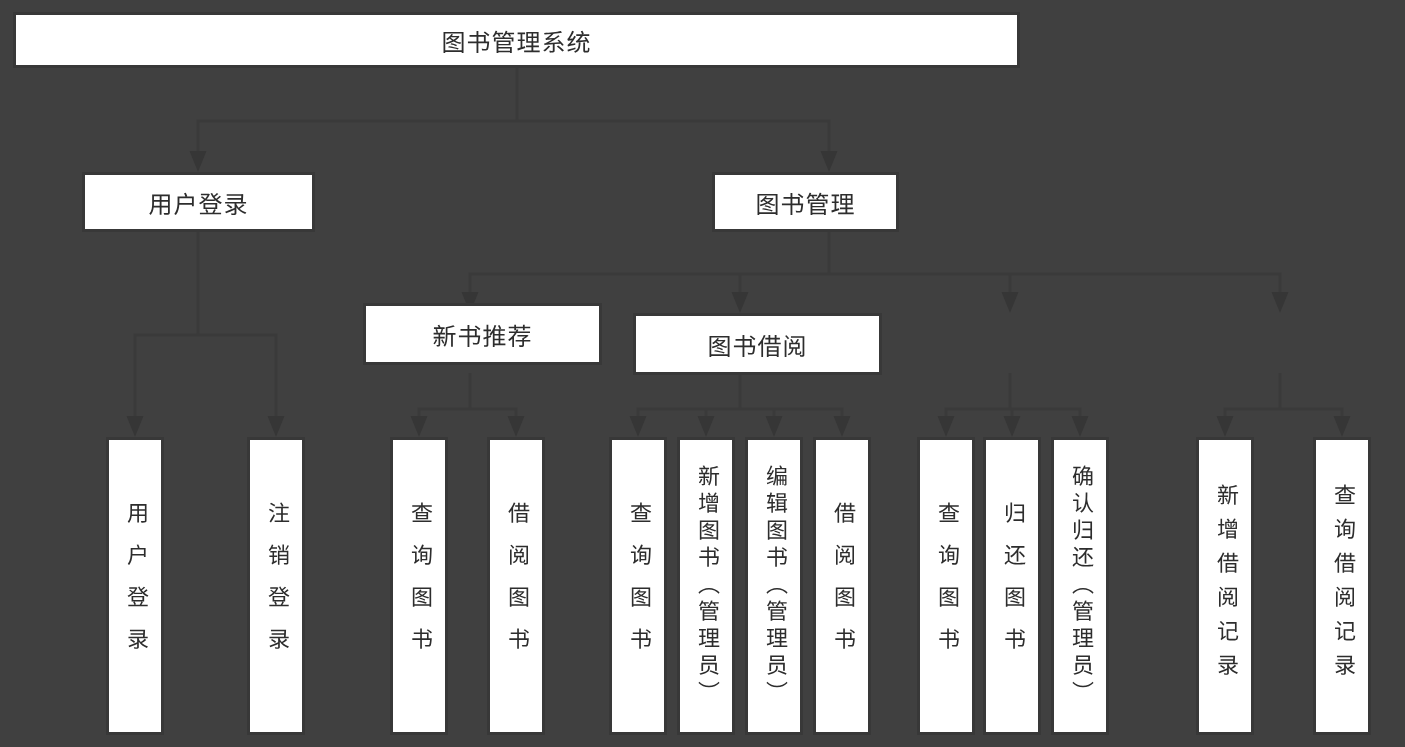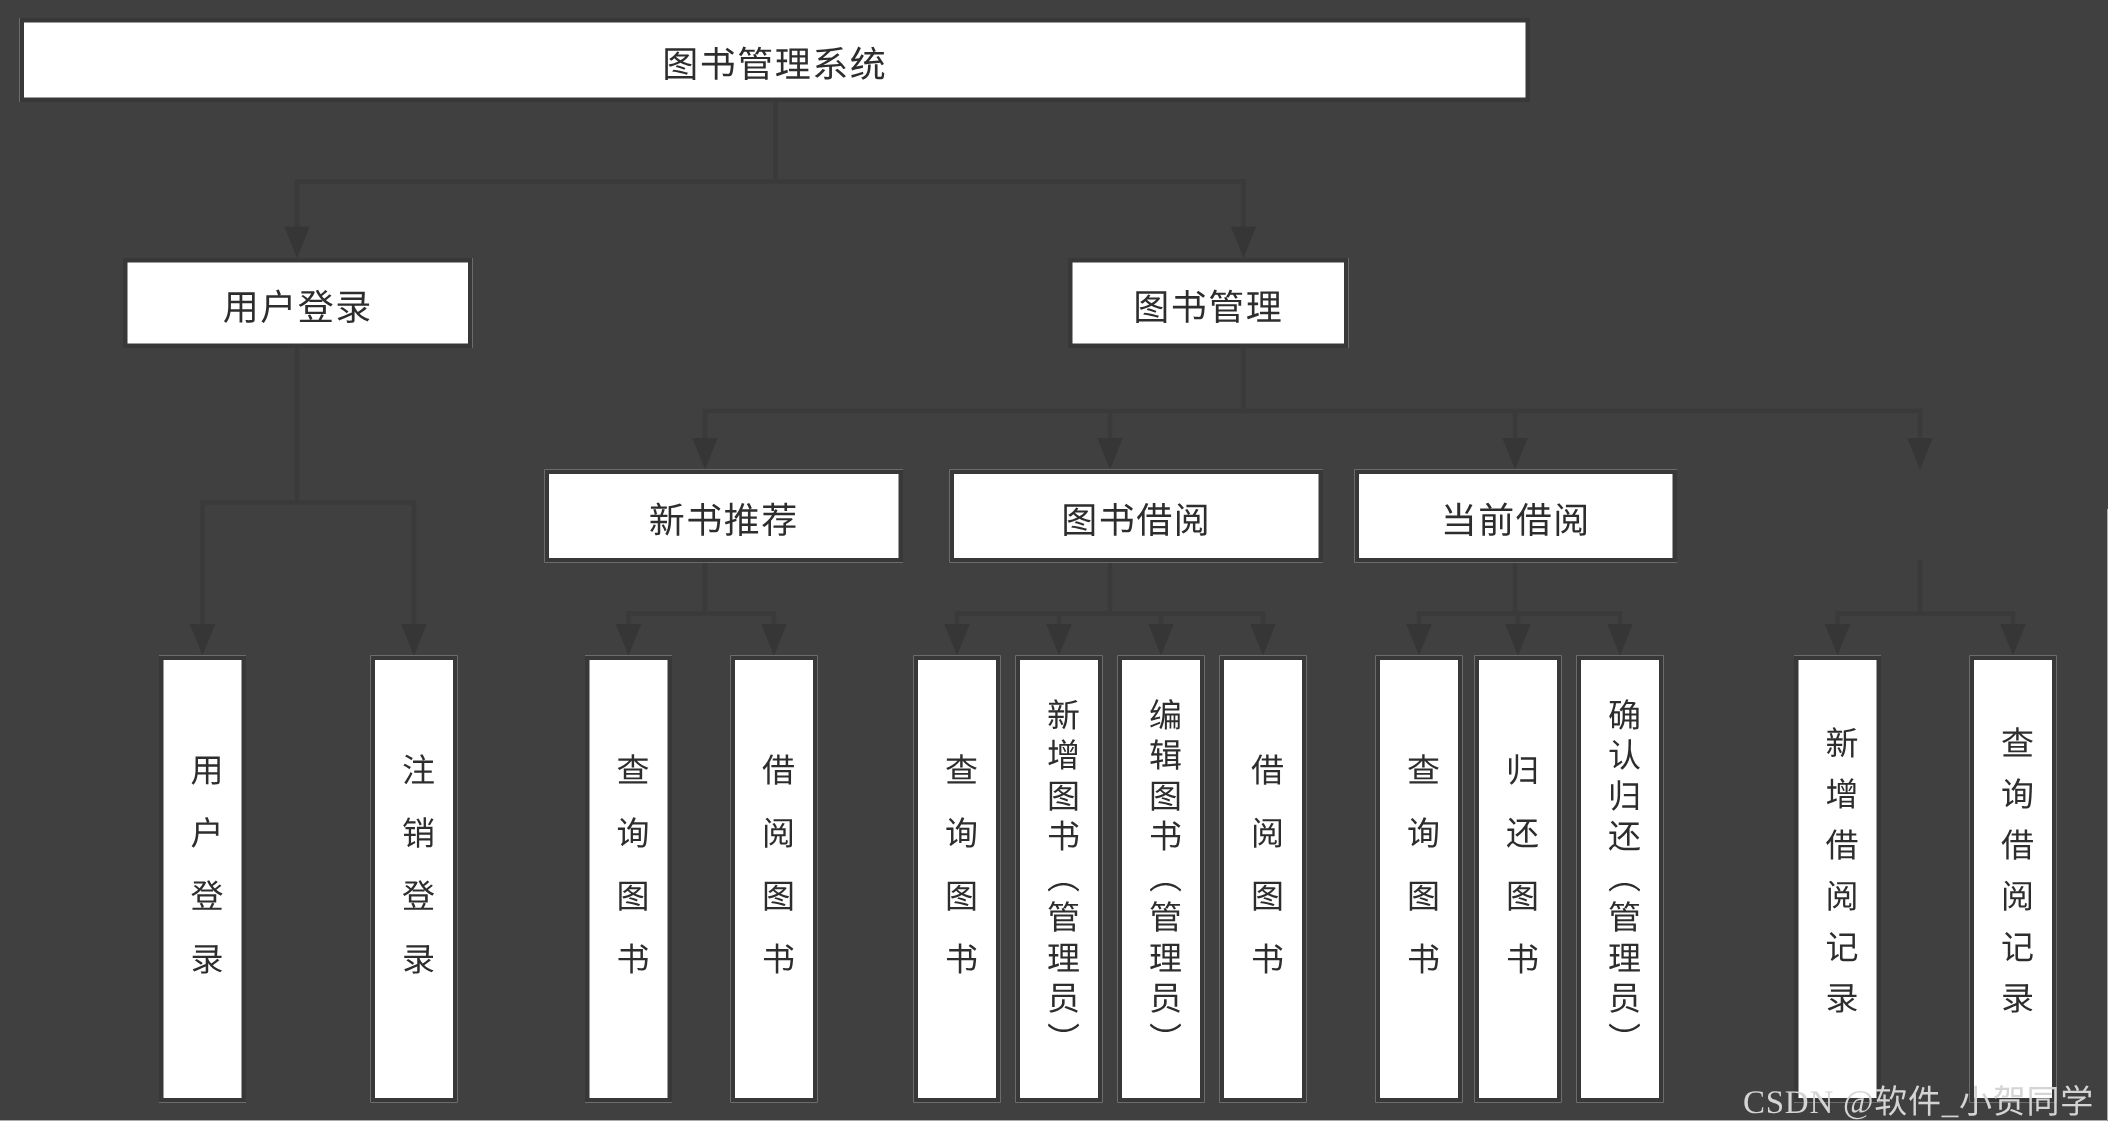--- a/index.html
+++ b/index.html
@@ -131,28 +131,25 @@
     <span>图书管理系统</span>
   </div>
 
   <div class="node h" style="left:82px; top:172px; width:233px; height:60px">
     <span>用户登录</span>
   </div>
   <div class="node h" style="left:712px; top:172px; width:187px; height:60px">
     <span>图书管理</span>
   </div>
 
-  <div class="node h" style="left:363px; top:313px; width:239px; height:62px">
+  <div class="node h" style="left:363px; top:303px; width:239px; height:62px">
     <span>新书推荐</span>
   </div>
   <div class="node h" style="left:633px; top:313px; width:249px; height:62px">
     <span>图书借阅</span>
-  </div>
-  <div class="node h" style="left:903px; top:313px; width:215px; height:62px">
-    <span>当前借阅</span>
   </div>
 
   <div class="node leaf" style="left:106px">
     <span class="v vs">用户登录</span>
   </div>
   <div class="node leaf" style="left:247px">
     <span class="v vs">注销登录</span>
   </div>
 
   <div class="node leaf" style="left:390px">
@@ -185,15 +182,14 @@
     <span class="v vl">确认归还（管理员）</span>
   </div>
 
   <div class="node leaf" style="left:1196px">
     <span class="v vm">新增借阅记录</span>
   </div>
   <div class="node leaf" style="left:1313px">
     <span class="v vm">查询借阅记录</span>
   </div>
 
-  <div class="watermark">CSDN @软件_小贺同学</div>
 
 </div>
 
 </body></html>

